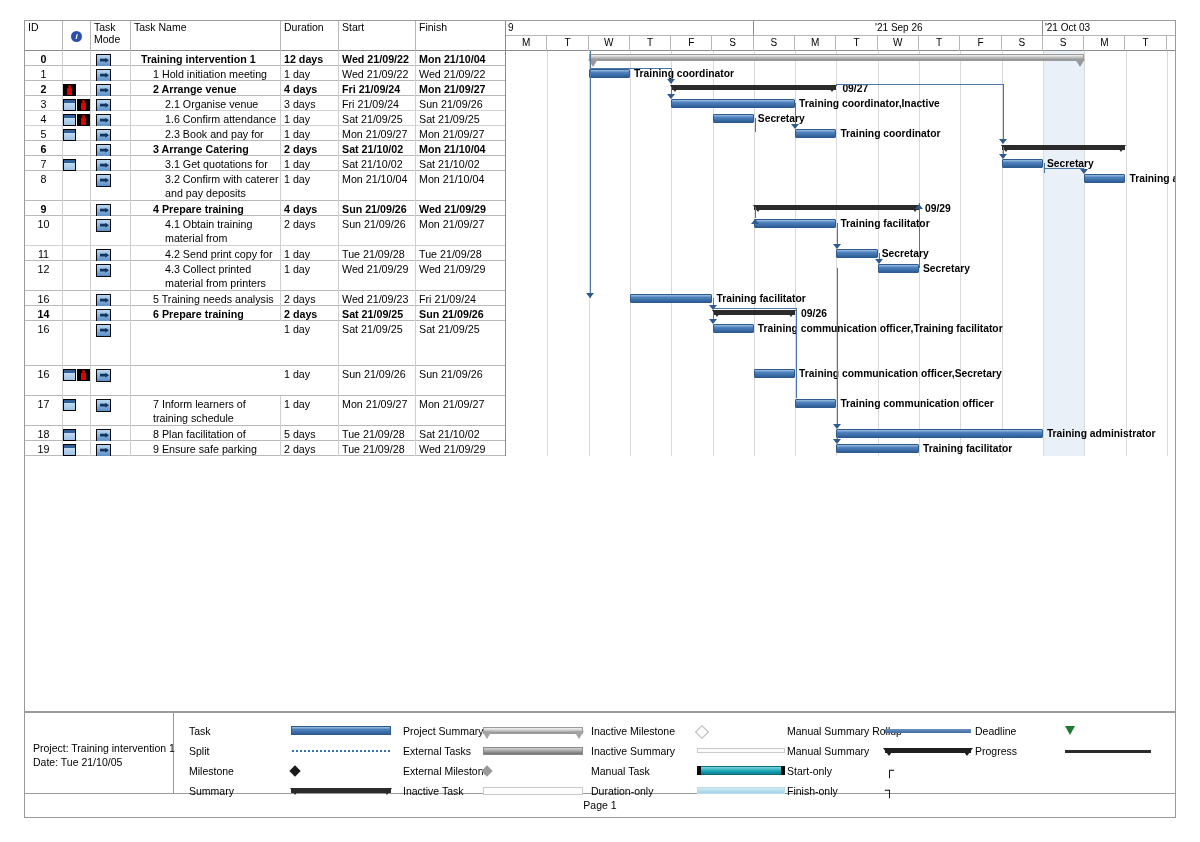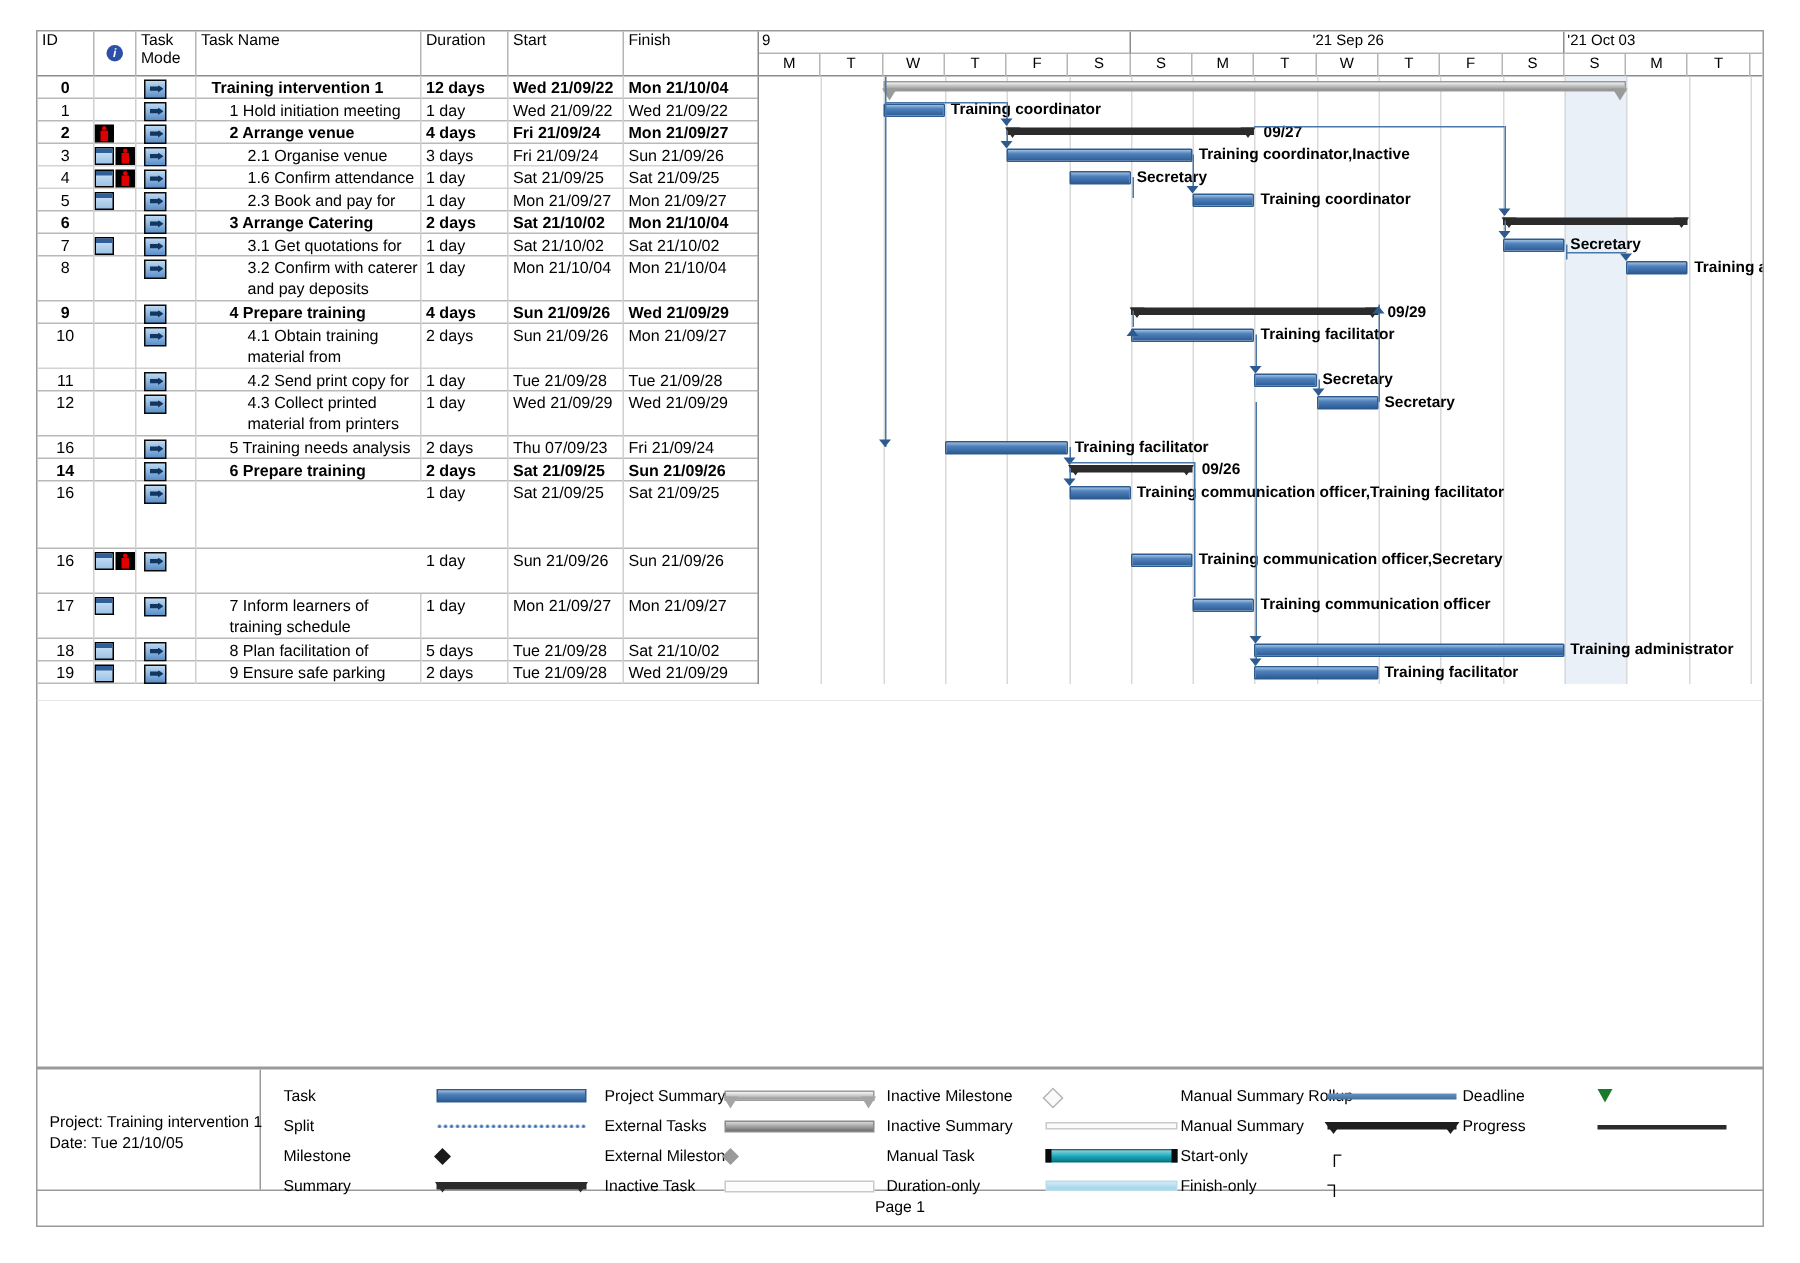--- a/index.html
+++ b/index.html
@@ -258,21 +258,21 @@
             <div class="cell c-dur" style="height:30px">1 day</div>
             <div class="cell c-start" style="height:30px">Wed 21/09/29</div>
             <div class="cell c-fin" style="height:30px">Wed 21/09/29</div>
           </div>
           <div class="row sep" style="height: 15px;">
             <div class="cell c-id" style="height:15px">16</div>
             <div class="cell c-ind" style="height:15px;padding-top:1px;"></div>
             <div class="cell c-mode" style="height:15px;padding-top:1px;padding-left:5px;"><span class="icn icn-mode"></span></div>
             <div class="cell c-name wrap" style="height:15px;padding-left:22px;">5 Training needs analysis</div>
             <div class="cell c-dur" style="height:15px">2 days</div>
-            <div class="cell c-start" style="height:15px">Thu 07/09/23</div>
+            <div class="cell c-start" style="height:15px">Wed 21/09/23</div>
             <div class="cell c-fin" style="height:15px">Fri 21/09/24</div>
           </div>
           <div class="row sep" style="height: 15px;">
             <div class="cell c-id bold" style="height:15px">14</div>
             <div class="cell c-ind" style="height:15px;padding-top:1px;"></div>
             <div class="cell c-mode" style="height:15px;padding-top:1px;padding-left:5px;"><span class="icn icn-mode"></span></div>
             <div class="cell c-name wrap bold" style="height:15px;padding-left:22px;">6 Prepare training schedule</div>
             <div class="cell c-dur bold" style="height:15px">2 days</div>
             <div class="cell c-start bold" style="height:15px">Sat 21/09/25</div>
             <div class="cell c-fin bold" style="height:15px">Sun 21/09/26</div>

